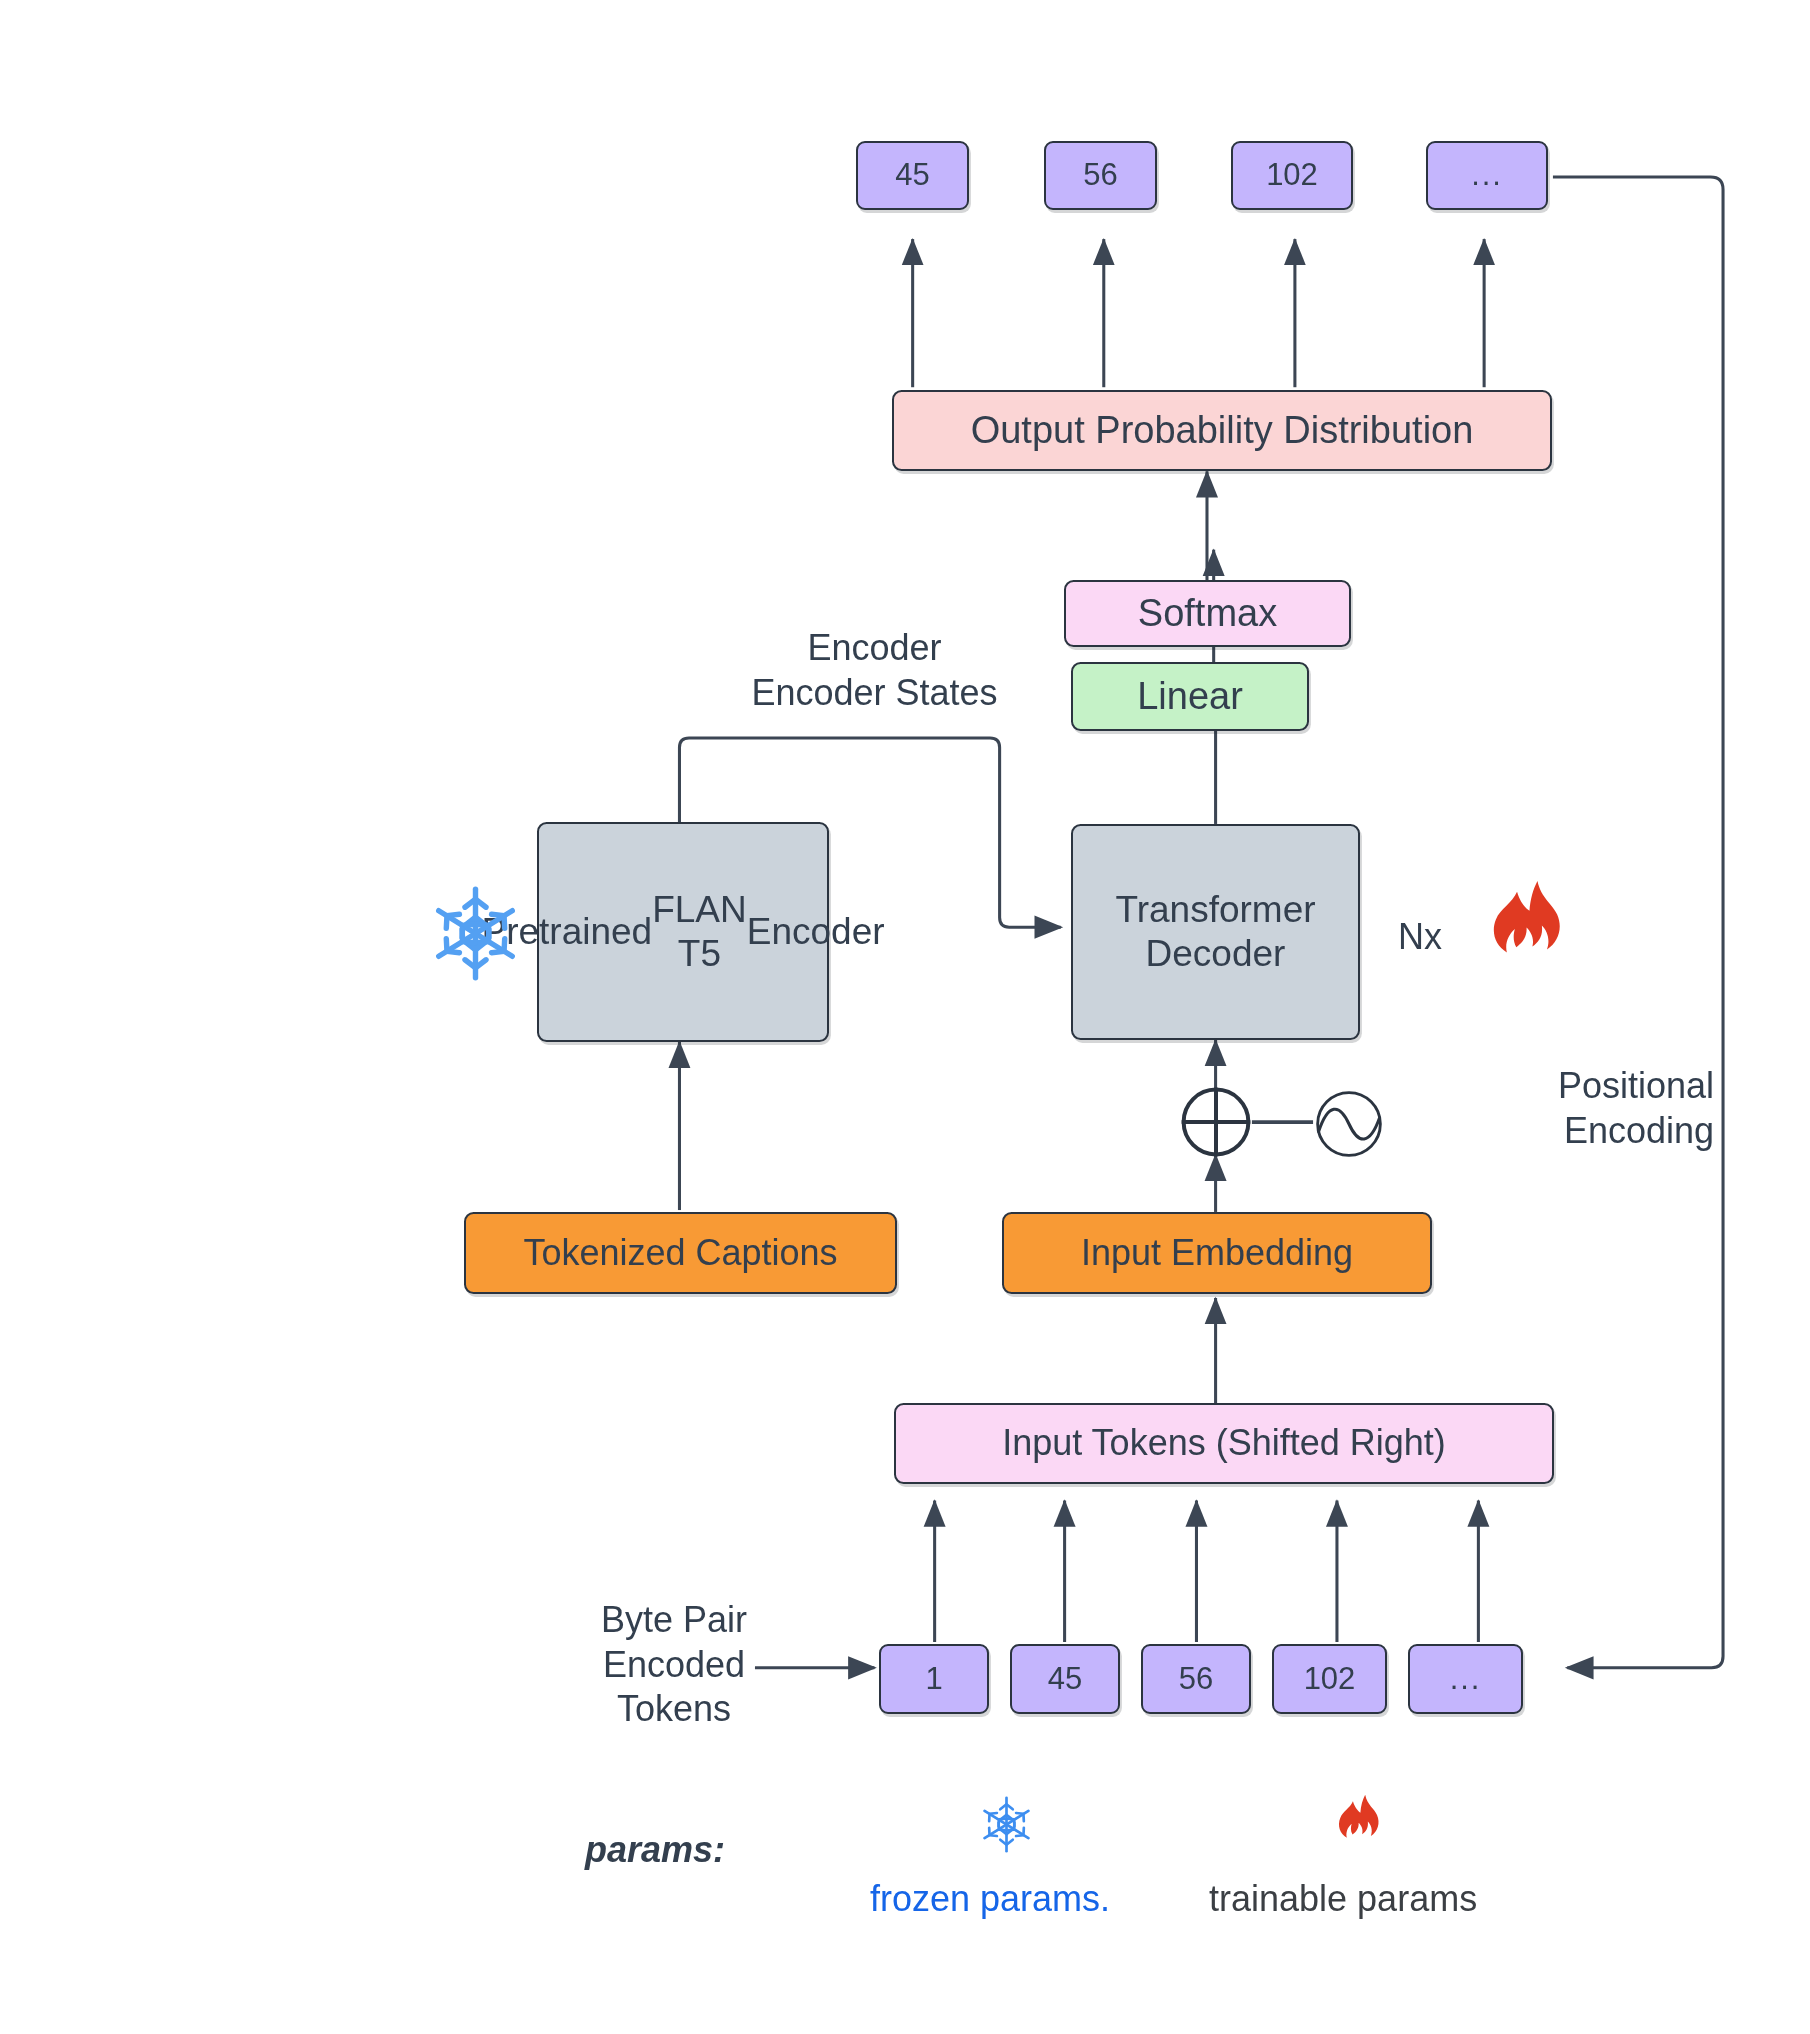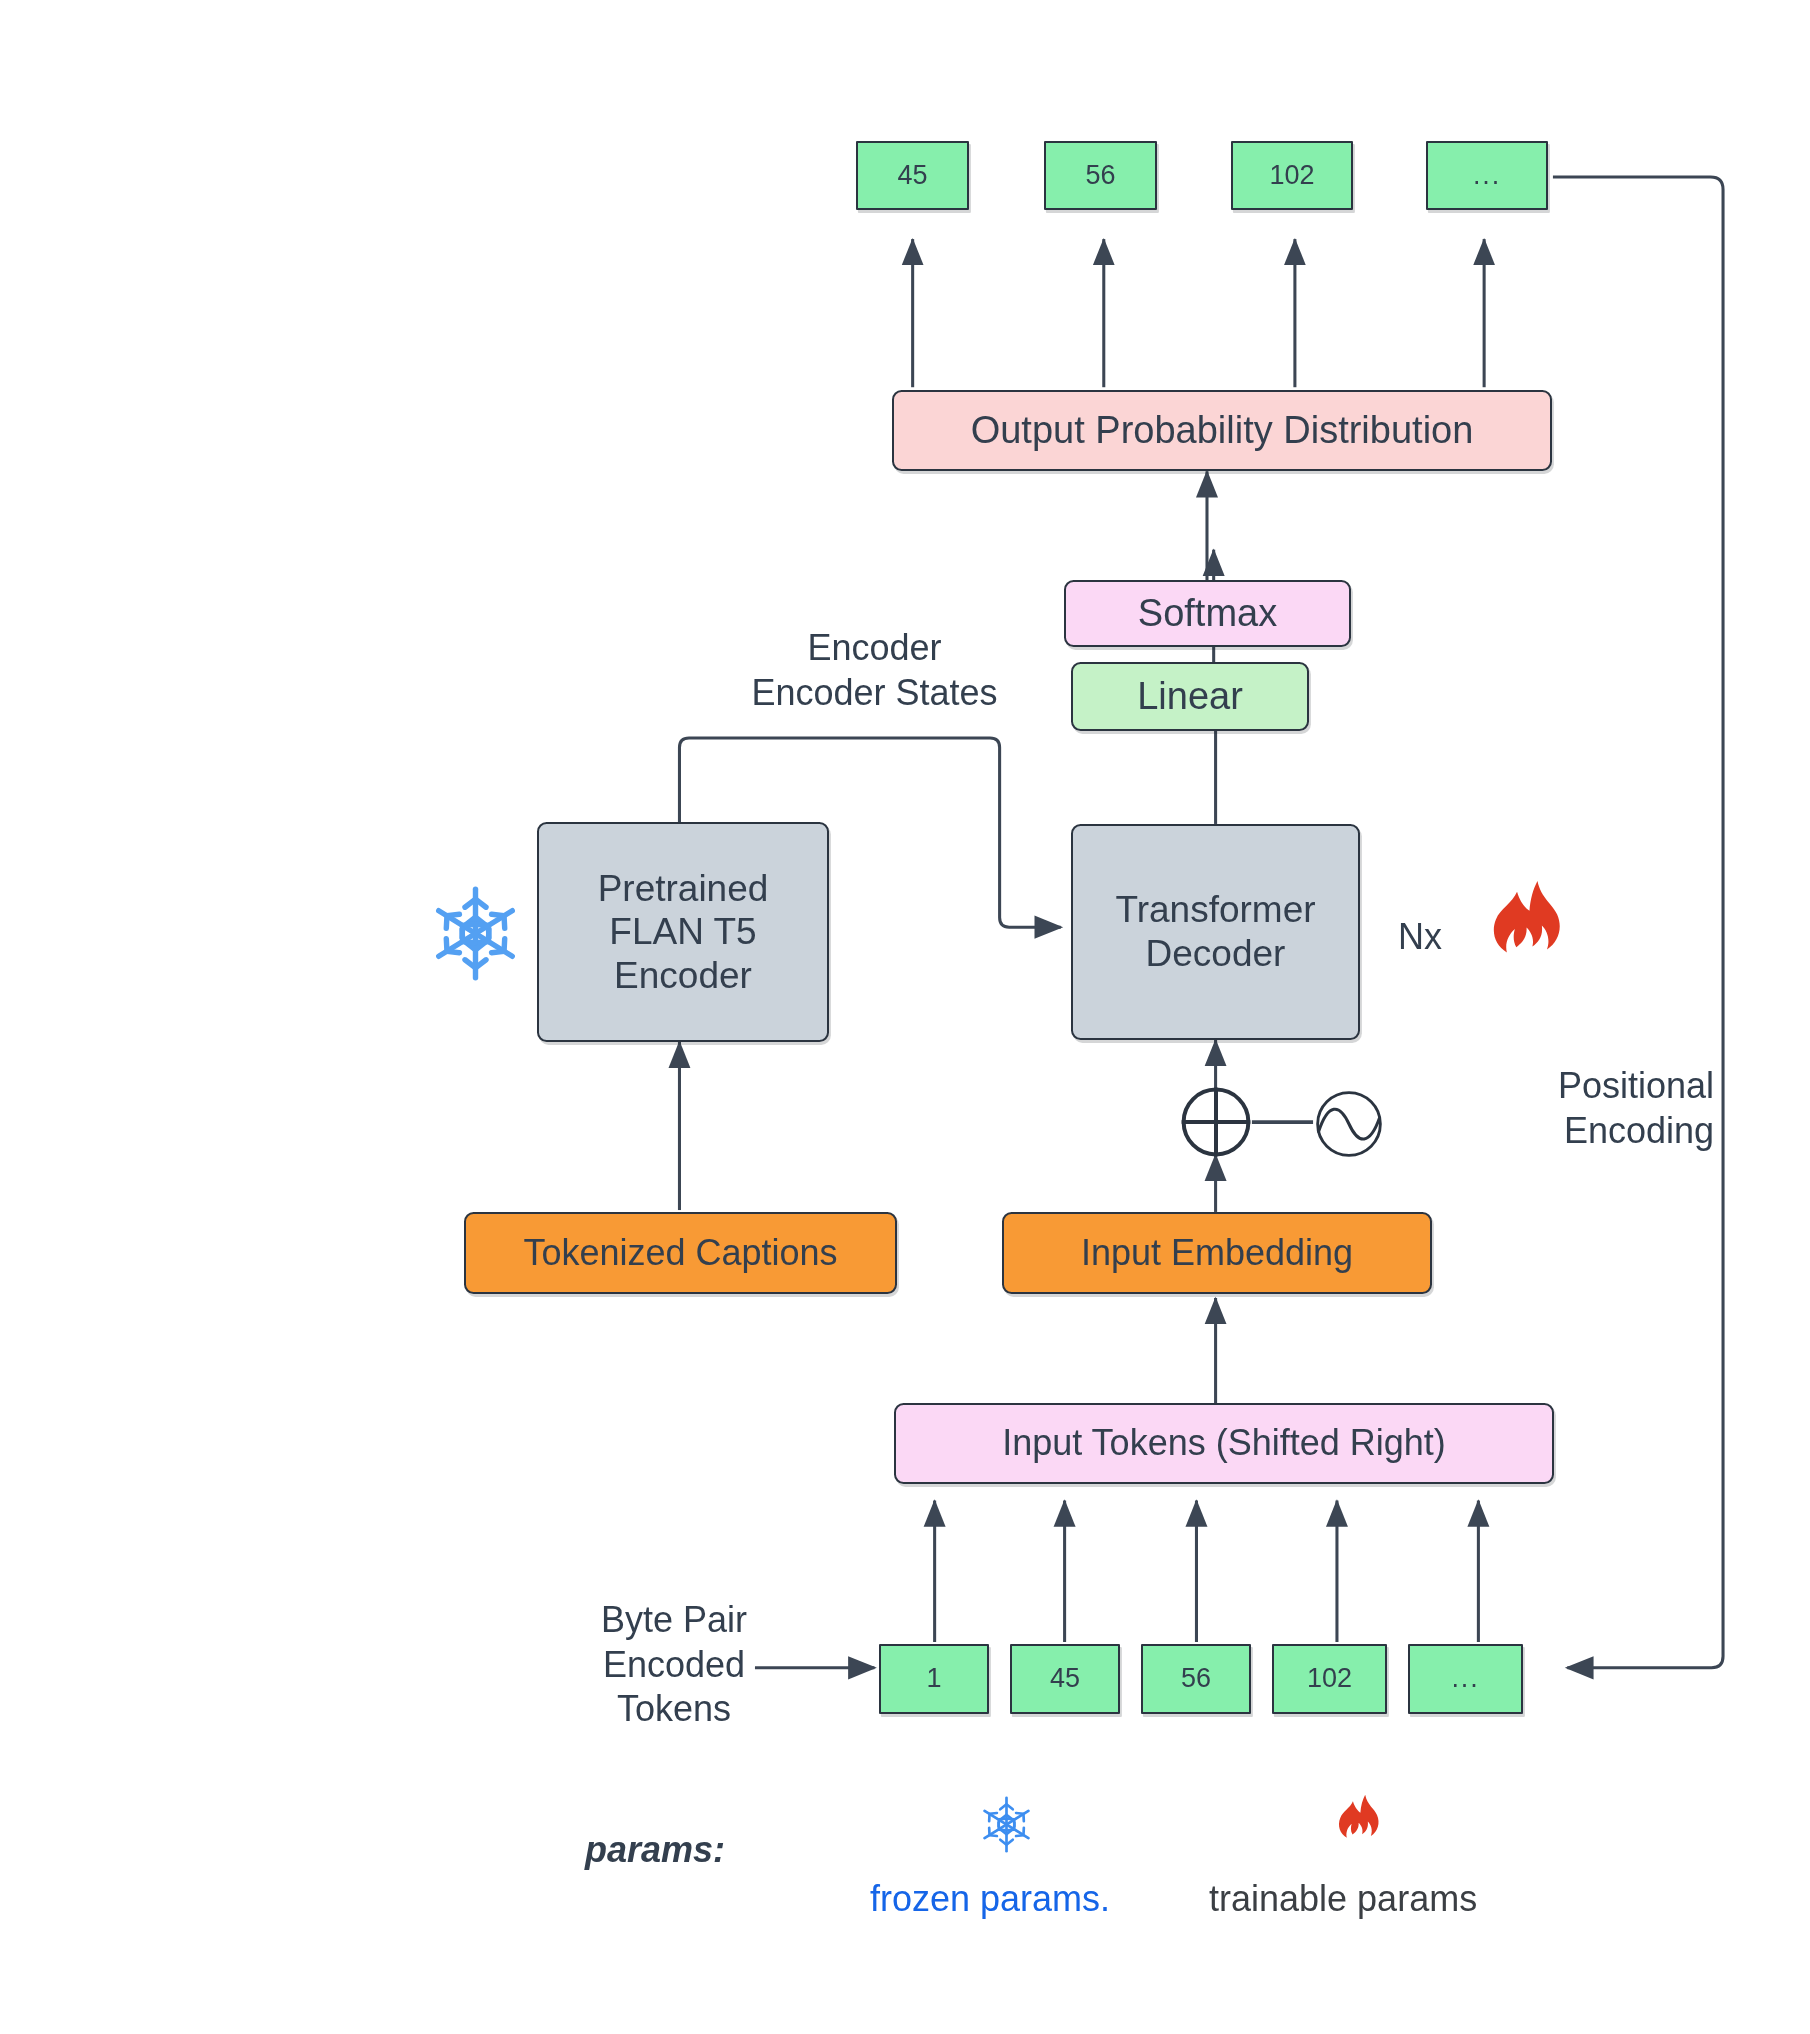--- a/index.html
+++ b/index.html
@@ -34,23 +34,23 @@
     text-align: center;
     border: 2.9px solid #2b3440;
     border-radius: 9.6px;
     color: #333f4e;
     line-height: 1.18;
     font-weight: 400;
     z-index: 3;
     box-shadow: 1.9px 2.9px 0 rgba(20,26,34,0.18);
   }
   .tok {
-    background: #86efac;
-    font-size: 27px;
-    border-radius: 1px;
+    background: #c4b5fd;
+    font-size: 31px;
+    border-radius: 9px;
   }
   .tok.dots { letter-spacing: 1.9px; }
   .band-pink  { background: #fbd5d5; font-size: 38px; }
   .band-mag   { background: #fbd8f5; font-size: 38px; }
   .band-green { background: #c5f2c7; font-size: 38px; }
   .band-gray  { background: #cbd3db; font-size: 37px; }
   .band-orange{ background: #f89a35; font-size: 36px; text-align: right; }
   .band-inputtok { background: #fbd8f5; font-size: 36px; }
 
   .label {
@@ -189,21 +189,21 @@
         <path d="M49.4 42.9 L49.8 35.1 M49.4 42.9 L41.8 43.7"></path>
         <path d="M39.8 36.9 L40.2 29.4 M39.8 36.9 L32.4 37.6"></path>
         <path d="M14.6 42.9 L22.2 43.7 M14.6 42.9 L14.2 35.1"></path>
         <path d="M24.2 36.9 L31.6 37.6 M24.2 36.9 L23.8 29.4"></path>
         <path d="M49.4 21.1 L41.8 20.3 M49.4 21.1 L49.8 28.9"></path>
         <path d="M39.8 27.1 L32.4 26.4 M39.8 27.1 L40.2 34.6"></path>
       </g>
     </svg>
   </div>
 
-  <div class="node band-gray" style="left:537px; top:822px; width:292px; height:220px; flex-direction:column;">
+  <div class="node band-gray" style="left:537px; top:822px; width:292px; height:220px; flex-direction:row;">
     <span>Pretrained</span>
     <span>FLAN T5</span>
     <span>Encoder</span>
   </div>
 
   <div class="node band-gray" style="left:1071px; top:824px; width:289px; height:216px; flex-direction:column;">
     <span>Transformer</span>
     <span>Decoder</span>
   </div>
 

